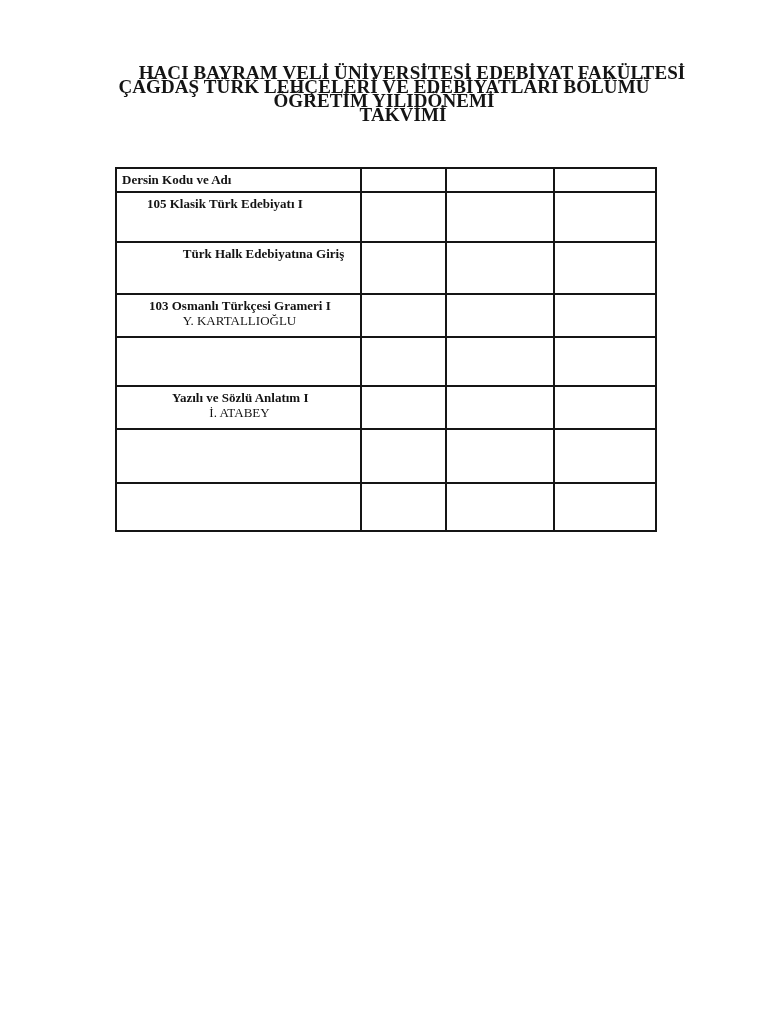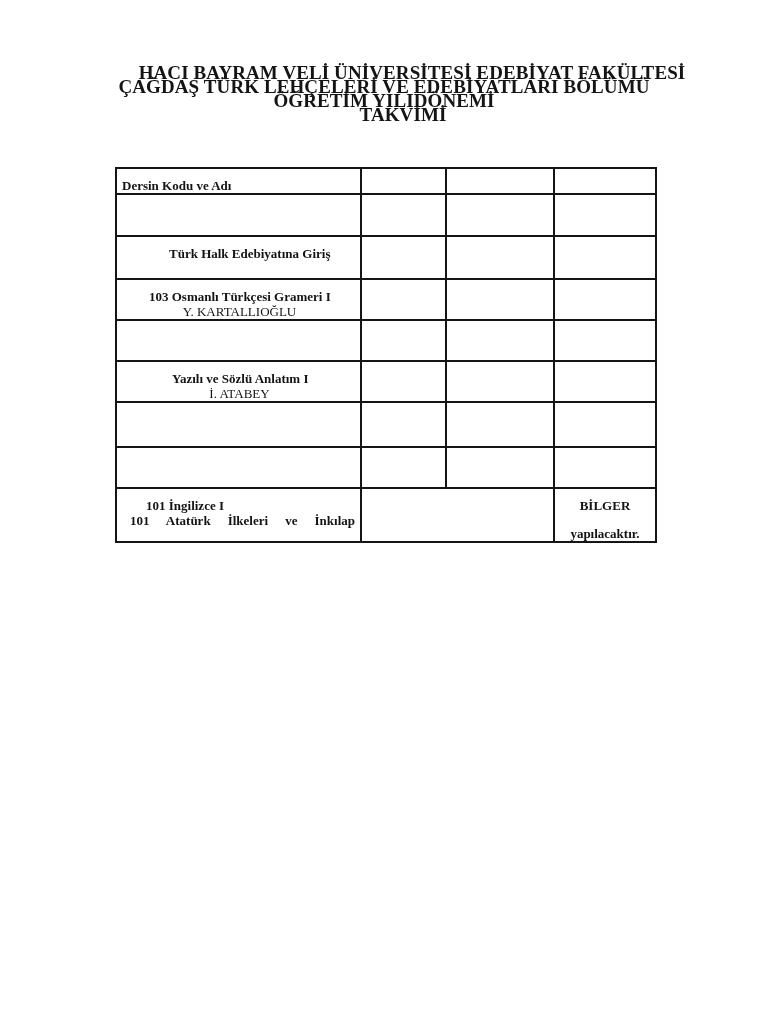--- a/index.html
+++ b/index.html
@@ -39,21 +39,21 @@
     width: 540px;
     height: 365px;
     border-collapse: collapse;
     table-layout: fixed;
     font-size: 13px;
     line-height: 15px;
   }
   #schedule-table td {
     border: 2px solid #151515;
     vertical-align: top;
-    padding: 9px 2px 0 2px;
+    padding: 3px 2px 0 2px;
     overflow: hidden;
   }
   .course-line {
     font-weight: bold;
     min-height: 15px;
     white-space: nowrap;
   }
   .instructor-line {
     font-weight: normal;
     min-height: 15px;
@@ -67,21 +67,21 @@
     text-align: justify;
     text-align-last: justify;
     padding-left: 11px;
     padding-right: 3px;
     white-space: normal;
   }
   .right-note-cell { text-align: center; font-weight: bold; }
   .note-gap { height: 13px; }
 
   .ind-28 { padding-left: 28px; }
-  .ind-50 { padding-left: 50px; }
+  .ind-50 { padding-left: 50px; text-align: center; }
   .ind-30 { padding-left: 30px; }
   .ind-53 { padding-left: 53px; }
   .ind-27 { padding-left: 27px; }
 </style>
 </head>
 <body>
 
 <div id="page">
 
   <div id="title-block">
@@ -104,20 +104,21 @@
     <tbody>
       <tr style="height:20px">
         <td class="header-cell">Dersin Kodu ve Adı</td>
         <td></td>
         <td></td>
         <td></td>
       </tr>
 
       <tr style="height:42px">
         <td>
+          <div class="course-line ind-28">105 Klasik Türk Edebiyatı I</div>
           <div class="instructor-line"></div>
         </td>
         <td></td>
         <td></td>
         <td></td>
       </tr>
 
       <tr style="height:43px">
         <td>
           <div class="course-line ind-50">Türk Halk Edebiyatına Giriş</div>
@@ -170,28 +171,16 @@
       <tr style="height:40px">
         <td>
           <div class="course-line"></div>
           <div class="instructor-line"></div>
         </td>
         <td></td>
         <td></td>
         <td></td>
       </tr>
 
-      <tr style="height:46px">
-        <td>
-          <div class="course-line ind-27">101 İngilizce I</div>
-          <div class="justify-line">101 Atatürk İlkeleri ve İnkılap</div>
-        </td>
-        <td colspan="2"></td>
-        <td class="right-note-cell">
-          <div>BİLGER</div>
-          <div class="note-gap"></div>
-          <div>yapılacaktır.</div>
-        </td>
-      </tr>
     </tbody>
   </table>
 
 </div>
 
 </body></html>

